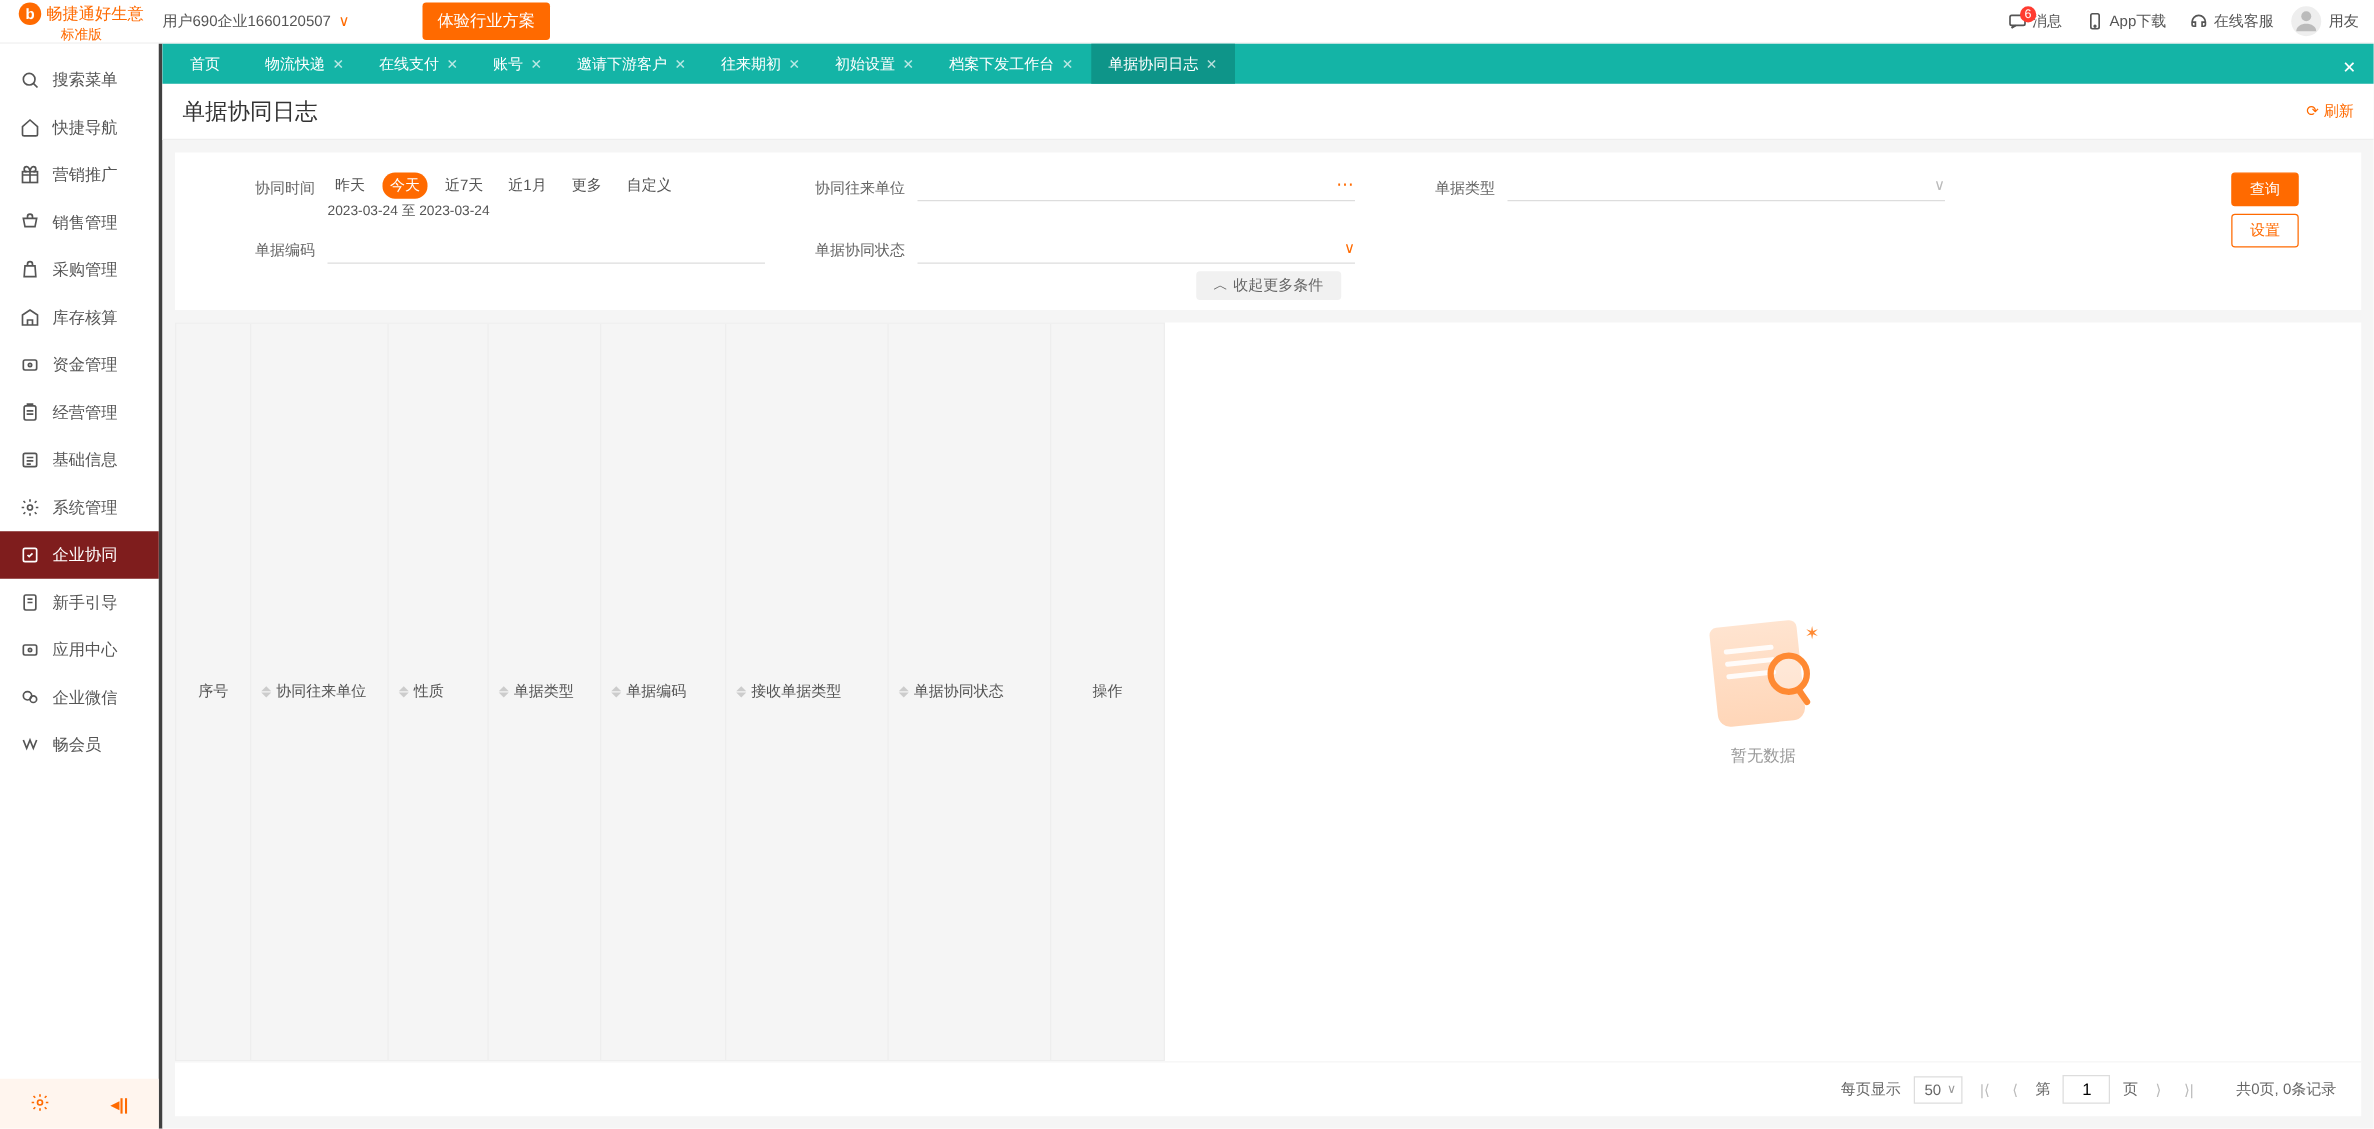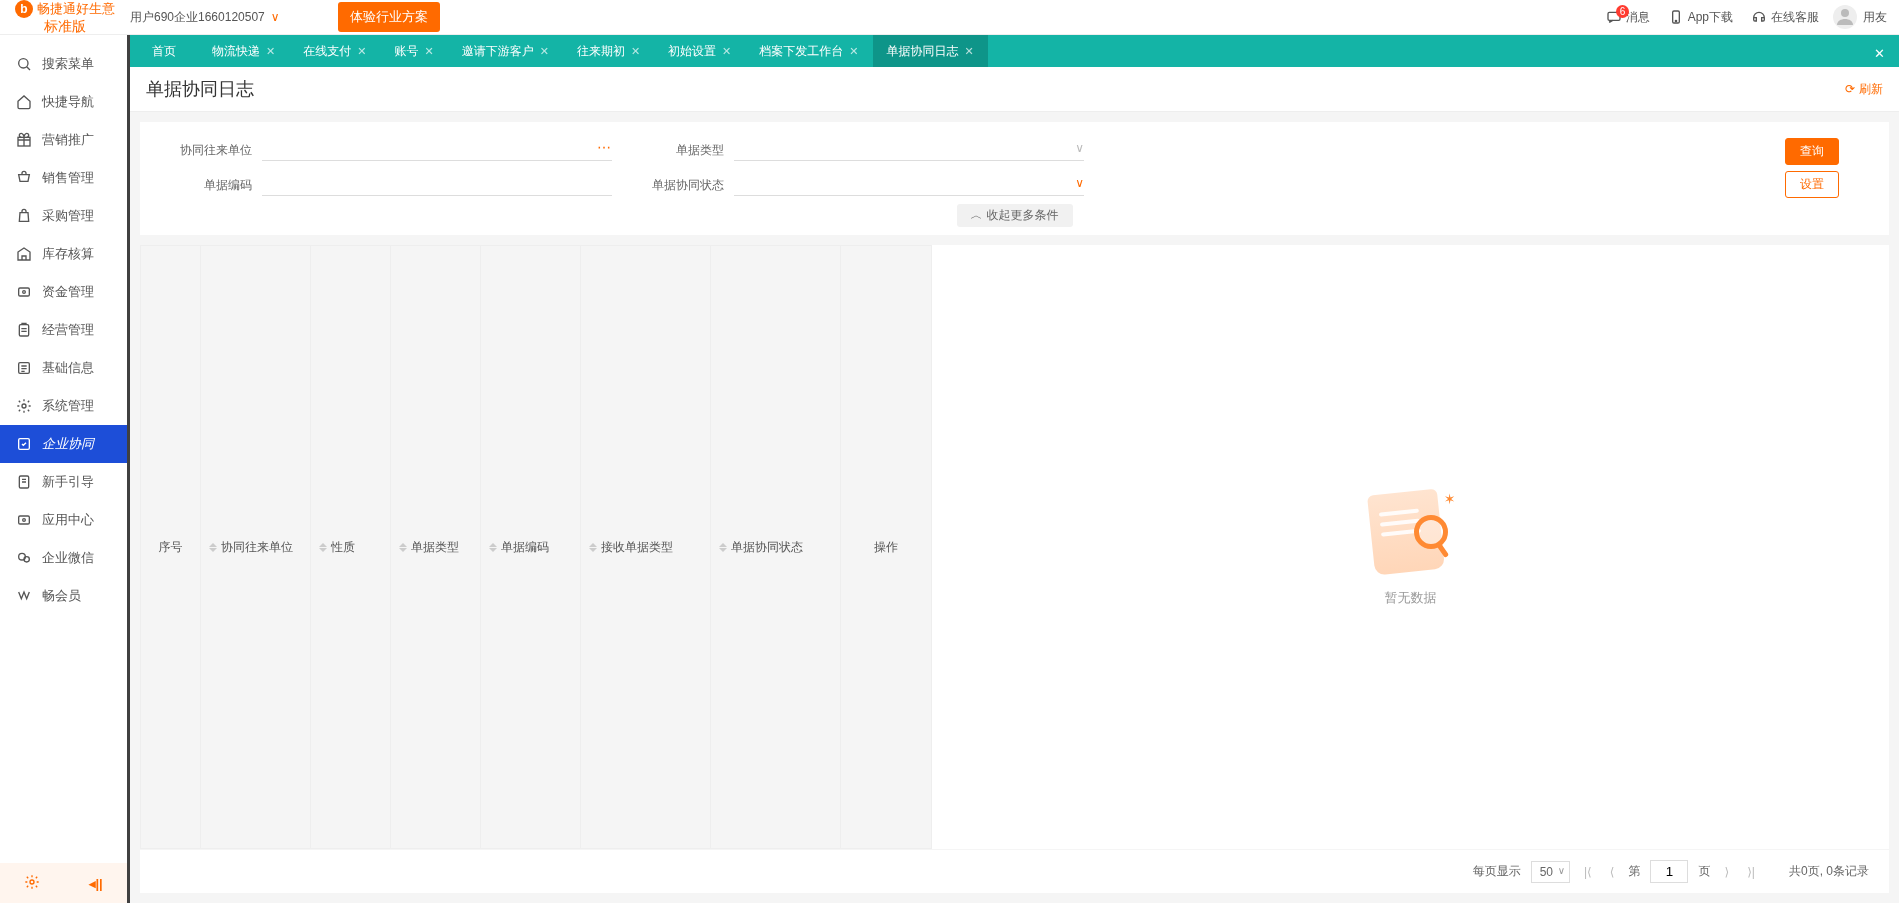--- a/index.html
+++ b/index.html
@@ -3,36 +3,36 @@
 <meta charset="utf-8">
 <style>
 * { box-sizing: border-box; margin: 0; padding: 0; font-family: -apple-system, "Microsoft YaHei", sans-serif; }
 body { font-size: 13px; color: #333; background: #fff; overflow: hidden; }
 
 
 .topbar { height: 35px; display: flex; align-items: center; padding: 0 12px 0 0; border-bottom: 1px solid #eee; }
 .brand { width: 130px; display: flex; flex-direction: column; align-items: center; padding-top: 2px; }
 .brand-logo { display: flex; align-items: center; gap: 4px; font-size: 13px; color: #ff6a00; font-weight: 500; }
 .brand-icon { width: 18px; height: 18px; border-radius: 50%; background: #ff6a00; color: #fff; display: flex; align-items: center; justify-content: center; font-weight: bold; font-size: 12px; }
-.brand-sub { font-size: 14px; color: #ff6a00; }
+.brand-sub { font-size: 11px; color: #ff6a00; }
 .user-sel { display: flex; align-items: center; gap: 6px; font-size: 12px; color: #555; cursor: pointer; width: 200px; }
 .user-sel .chev { color: #ff6a00; }
 .orange-btn { background: #ff6a00; color: #fff; border: none; padding: 6px 12px; border-radius: 3px; font-size: 13px; cursor: pointer; margin-left: 8px; }
 .top-spacer { flex: 1; }
 .top-item { display: flex; align-items: center; gap: 4px; margin-left: 18px; color: #555; font-size: 12px; cursor: pointer; position: relative; }
 .top-icon { width: 16px; height: 16px; display: flex; align-items: center; justify-content: center; }
 .badge { position: absolute; top: -4px; left: 10px; background: #ff3b30; color: #fff; font-size: 10px; border-radius: 8px; padding: 0 4px; line-height: 13px; }
 .avatar { width: 24px; height: 24px; border-radius: 50%; background: #eee; display: flex; align-items: center; justify-content: center; color: #999; margin-left: 14px; }
 
 
 .shell { display: flex; height: calc(100vh - 35px); }
 .sidebar { width: 130px; background: #fff; border-right: 3px solid #404040; display: flex; flex-direction: column; }
 .side-list { flex: 1; padding-top: 10px; }
 .side-item { display: flex; align-items: center; gap: 10px; padding: 10px 16px; color: #555; cursor: pointer; font-size: 13px; }
-.side-item.active { background: #1d4ed8; color: #fff; font-style: italic; }
+.side-item.active { background: #7f1d1d; color: #fff; }
 .side-ico { width: 16px; height: 16px; display: flex; align-items: center; justify-content: center; }
 .side-foot { height: 40px; background: #fff5ee; display: flex; align-items: center; justify-content: space-around; }
 .gear { color: #ff6a00; cursor: pointer; }
 .collapse { color: #ff6a00; cursor: pointer; font-weight: bold; }
 
 
 .content { flex: 1; display: flex; flex-direction: column; background: #f5f5f5; }
 .tabs { background: #14b4a6; display: flex; align-items: stretch; height: 32px; position: relative; }
 .tab { display: flex; align-items: center; padding: 0 14px; color: #fff; font-size: 12px; cursor: pointer; gap: 6px; }
 .tab.plain { padding: 0 22px; }
@@ -338,20 +338,34 @@
         <span>⟳</span>
         <span>刷新</span>
       </div>
     </div>
 
     <div class="filters">
       <div class="flex-between-row">
         <div class="filter-rows" style="flex:1;">
           <div class="filter-row">
             <div class="fgrp">
+              <div class="flabel">协同时间</div>
+              <div class="fctrl">
+                <div class="time-opts" id="time-opts">
+                    <span class="chip">昨天</span>
+                    <span class="chip on">今天</span>
+                    <span class="chip">近7天</span>
+                    <span class="chip">近1月</span>
+                    <span class="chip">更多</span>
+                    <span class="chip">自定义</span>
+                  </div>
+                <div class="time-range">2023-03-24 至 2023-03-24</div>
+              </div>
+            </div>
+            <div class="fgrp">
               <div class="flabel">协同往来单位</div>
               <div class="sel-wrap">
                 <input class="underline-input" style="">
                 <span class="sel-dots">⋯</span>
               </div>
             </div>
             <div class="fgrp">
               <div class="flabel">单据类型</div>
               <div class="sel-wrap">
                 <input class="underline-input" style="">

